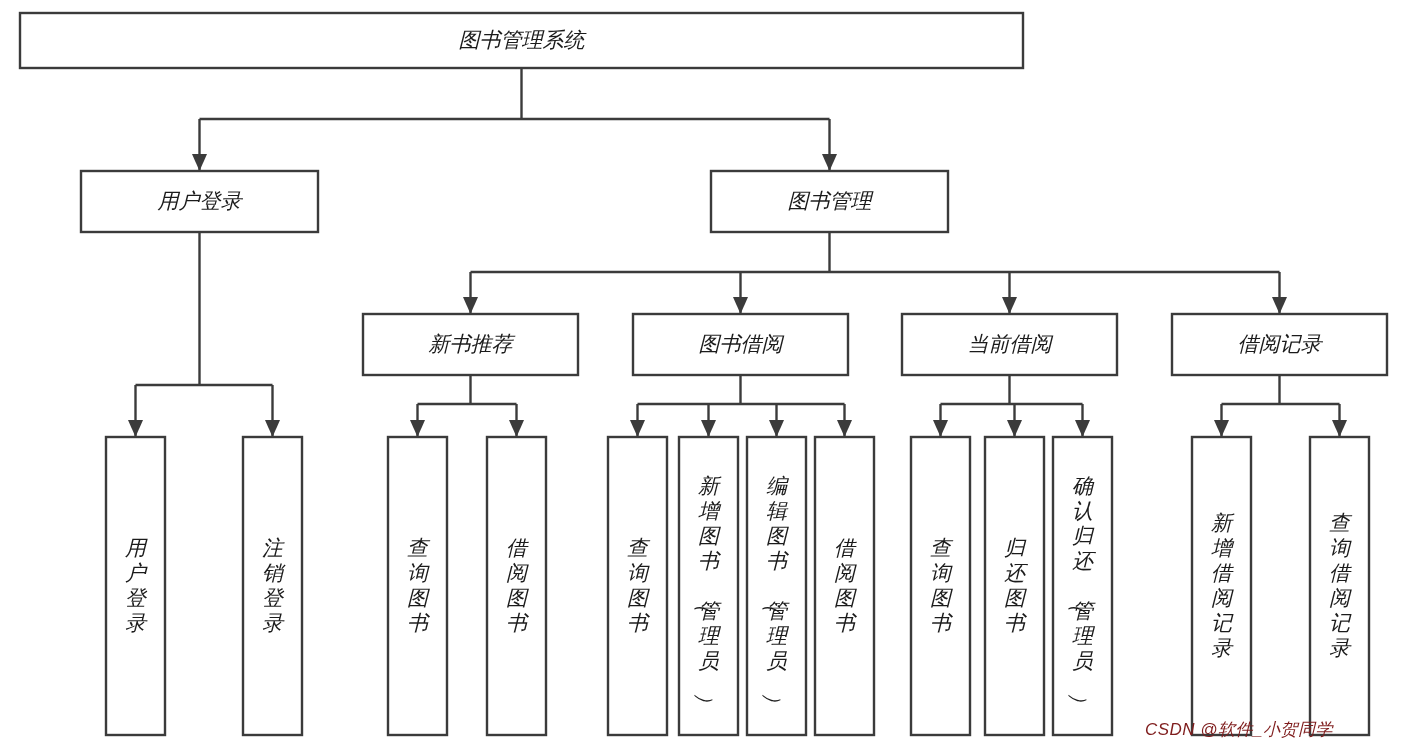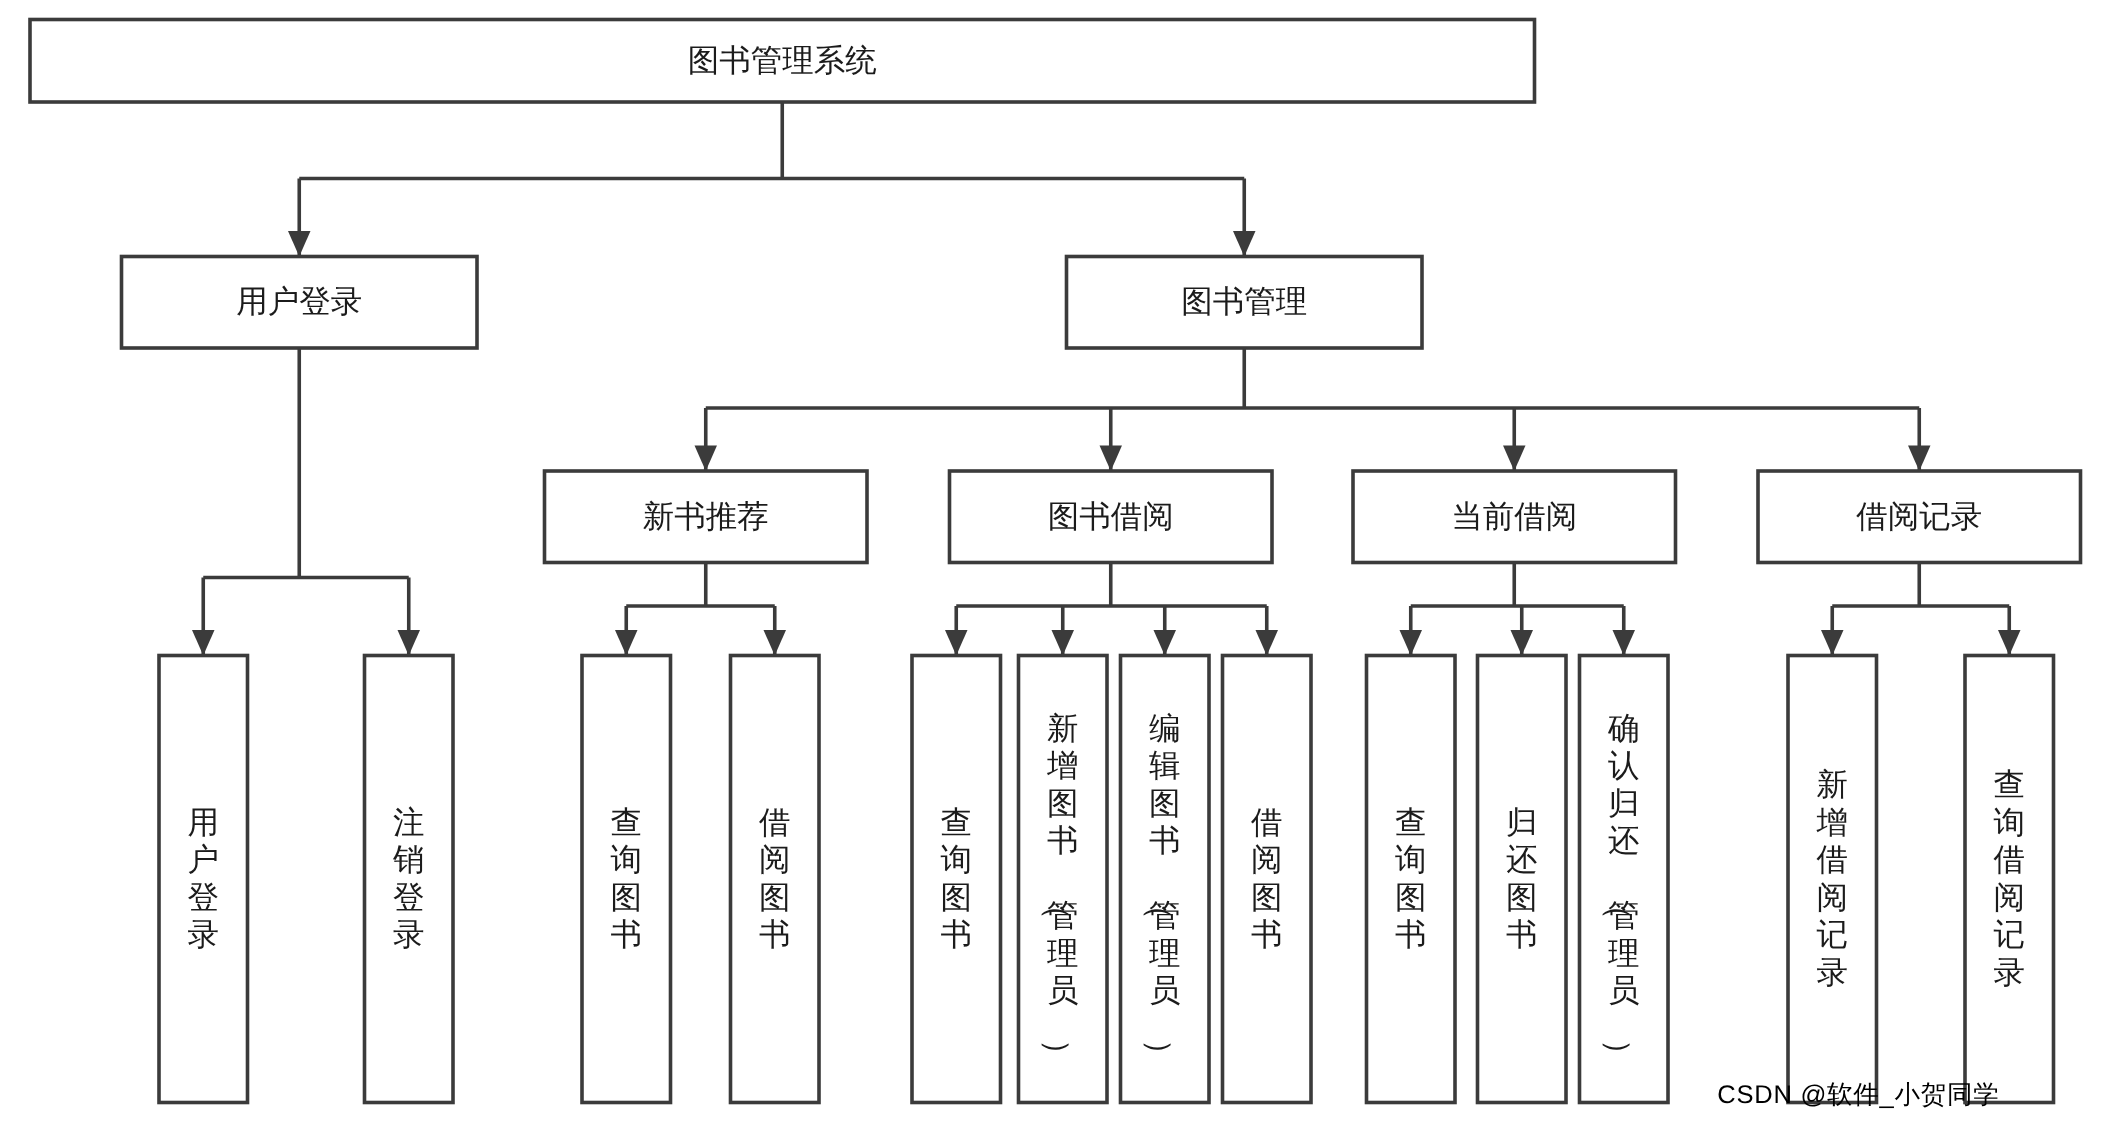--- a/index.html
+++ b/index.html
@@ -11,20 +11,21 @@
     width: 1405px;
     height: 747px;
     font-family: "Liberation Sans", "DejaVu Sans", sans-serif;
     overflow: hidden;
   }
   #diagram-root {
     position: relative;
     width: 1341px;
     height: 747px;
     background: #ffffff;
+    font-style: italic;
   }
   svg#flow {
     position: absolute;
     left: 0;
     top: 0;
     width: 1405px;
     height: 747px;
   }
   .node-box {
     fill: #ffffff;
@@ -53,21 +54,21 @@
     font-size: 21px;
     fill: #1b1b1b;
     text-anchor: middle;
   }
   .watermark {
     position: absolute;
     right: 8px;
     bottom: 6px;
     font-family: "Liberation Sans", "DejaVu Sans", sans-serif;
     font-size: 17px;
-    color: #000000;
+    color: #7f1d1d;
     letter-spacing: 0.5px;
     white-space: nowrap;
     user-select: none;
   }
 </style>
 </head>
 <body>
 
 <div id="diagram-root">
   <svg id="flow" viewBox="0 0 1405 747">

